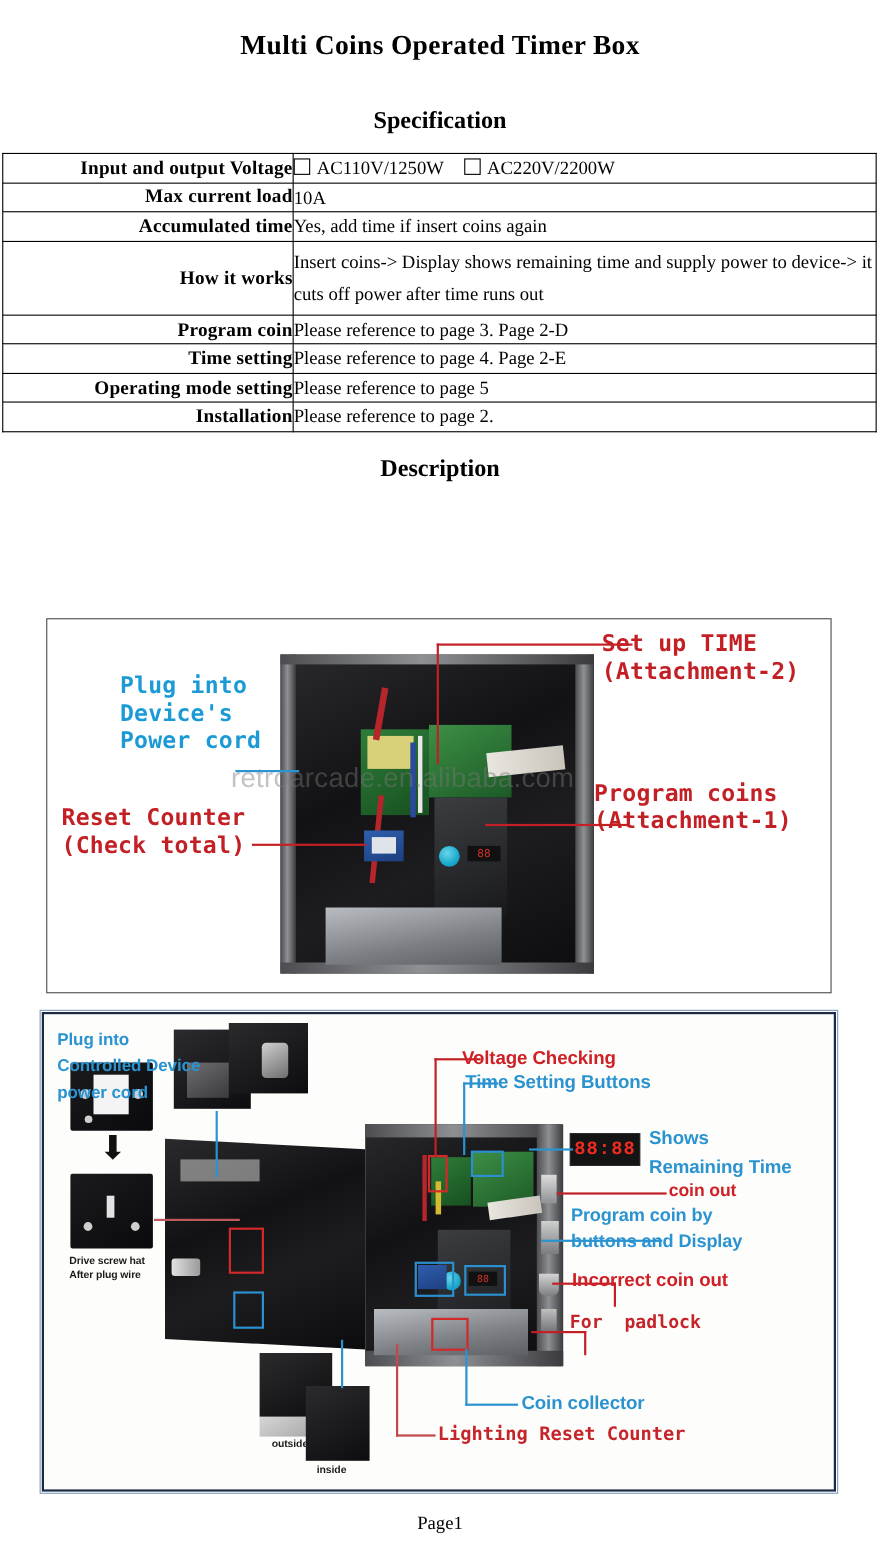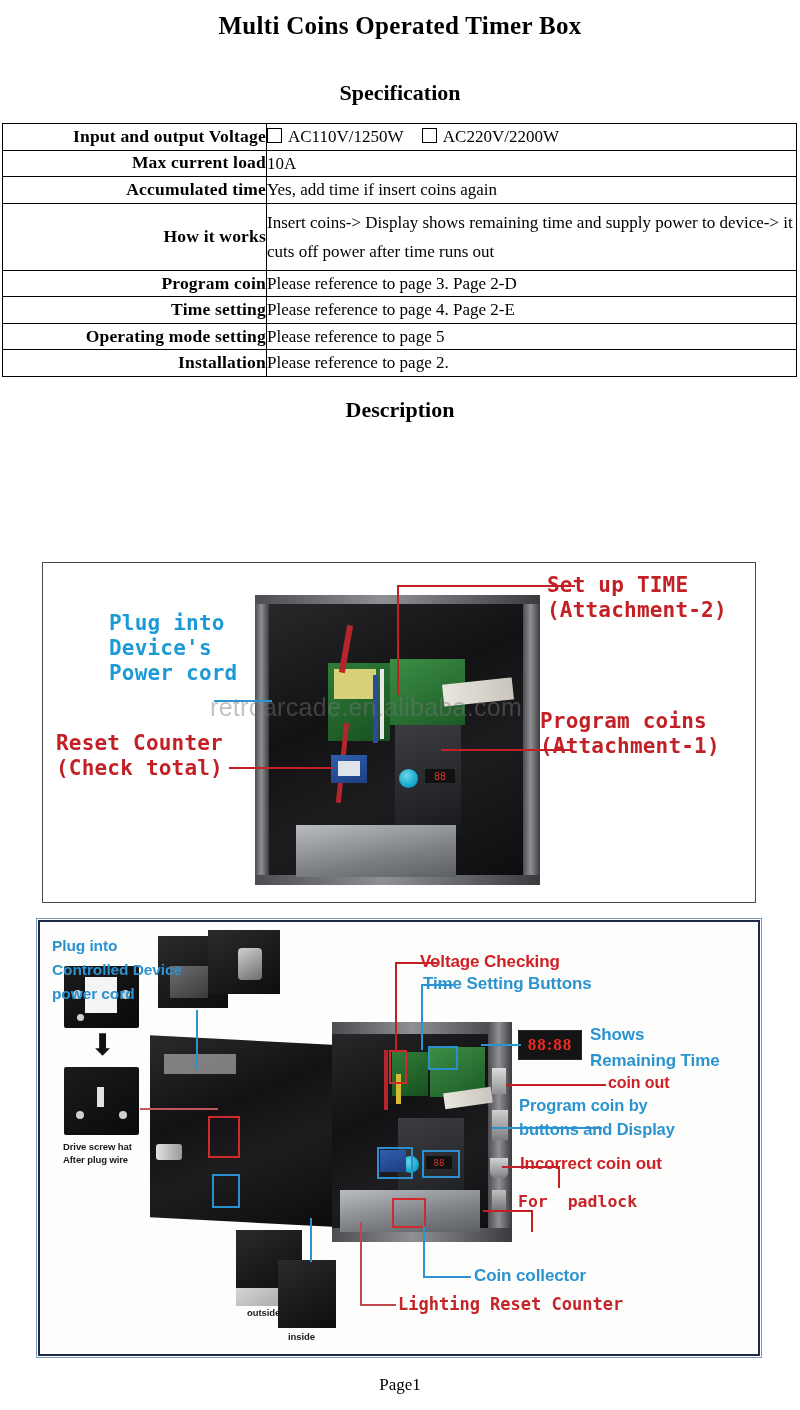--- a/index.html
+++ b/index.html
@@ -18,21 +18,21 @@
   }
 
   
   .doc-title {
     text-align: center;
     font-family: "Liberation Serif", serif;
     font-weight: bold;
     font-size: 25px;
     letter-spacing: .3px;
     margin: 0;
-    padding-top: 12px;
+    padding-top: 28px;
   }
   .section-title {
     text-align: center;
     font-family: "Liberation Serif", serif;
     font-weight: bold;
     font-size: 22px;
     margin: 0;
   }
   .spec-title { padding-top: 40px; }
   .desc-title { padding-top: 20px; }
@@ -148,21 +148,21 @@
     display:flex; align-items:center; justify-content:center;
   }
   .counter-blue { background: linear-gradient(160deg,#2f5fae,#1d3f80); }
   .counter-win { background: #dfe4ea; }
   .hl-red { border: 2px solid #d22a2a; }
   .hl-blue { border: 2px solid #2b8fd0; }
 
   .led-display {
     background: #141414;
     display: flex; align-items: center; justify-content: center;
-    font-family: Liberation Serif, serif;
+    font-family: Liberation Mono, monospace;
     color: #ef2b22; font-weight: bold; letter-spacing: 1px;
     border: 1px solid #2a2a2a;
   }
 
   .watermark {
     position: absolute;
     font-family: "Liberation Sans", sans-serif;
     font-size: 25px;
     color: rgba(120,120,120,.45);
     white-space: nowrap;

